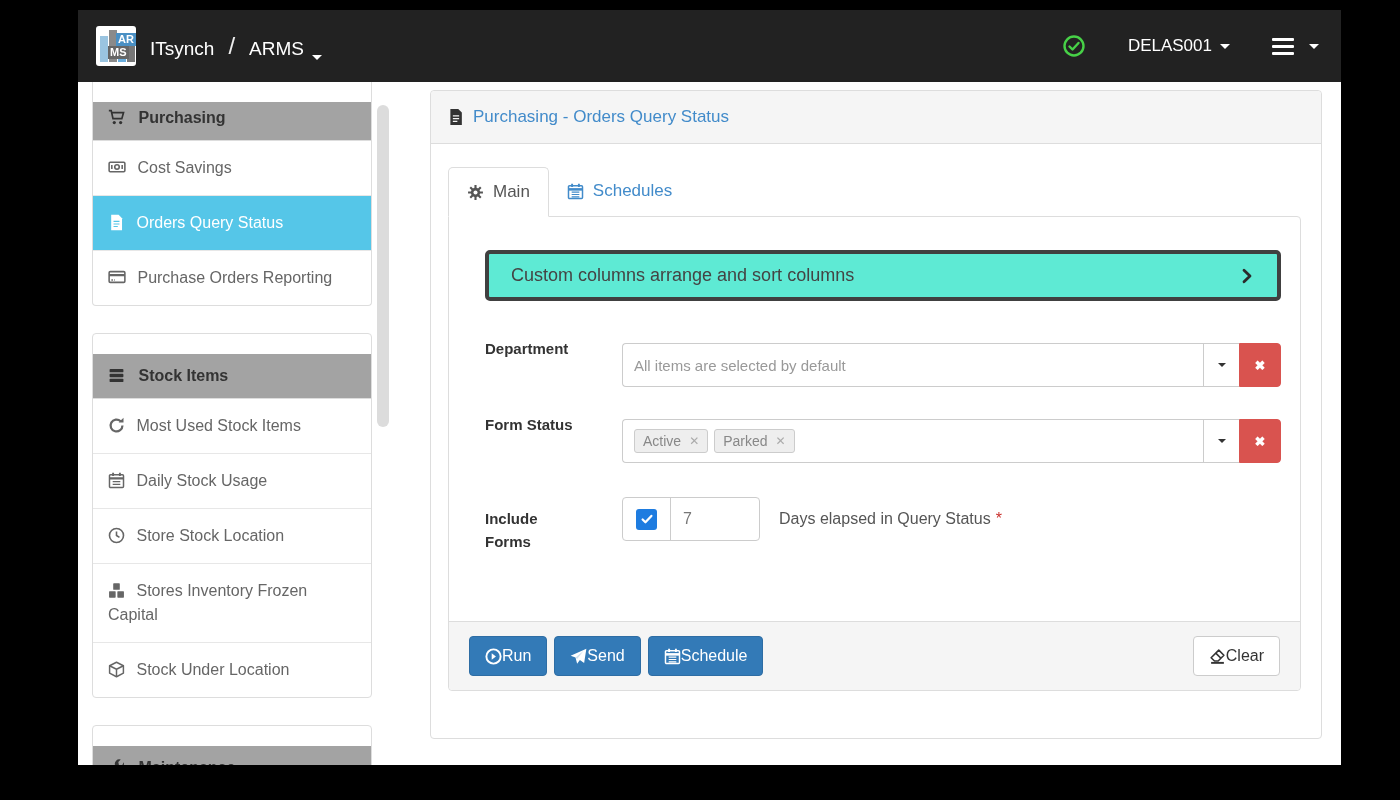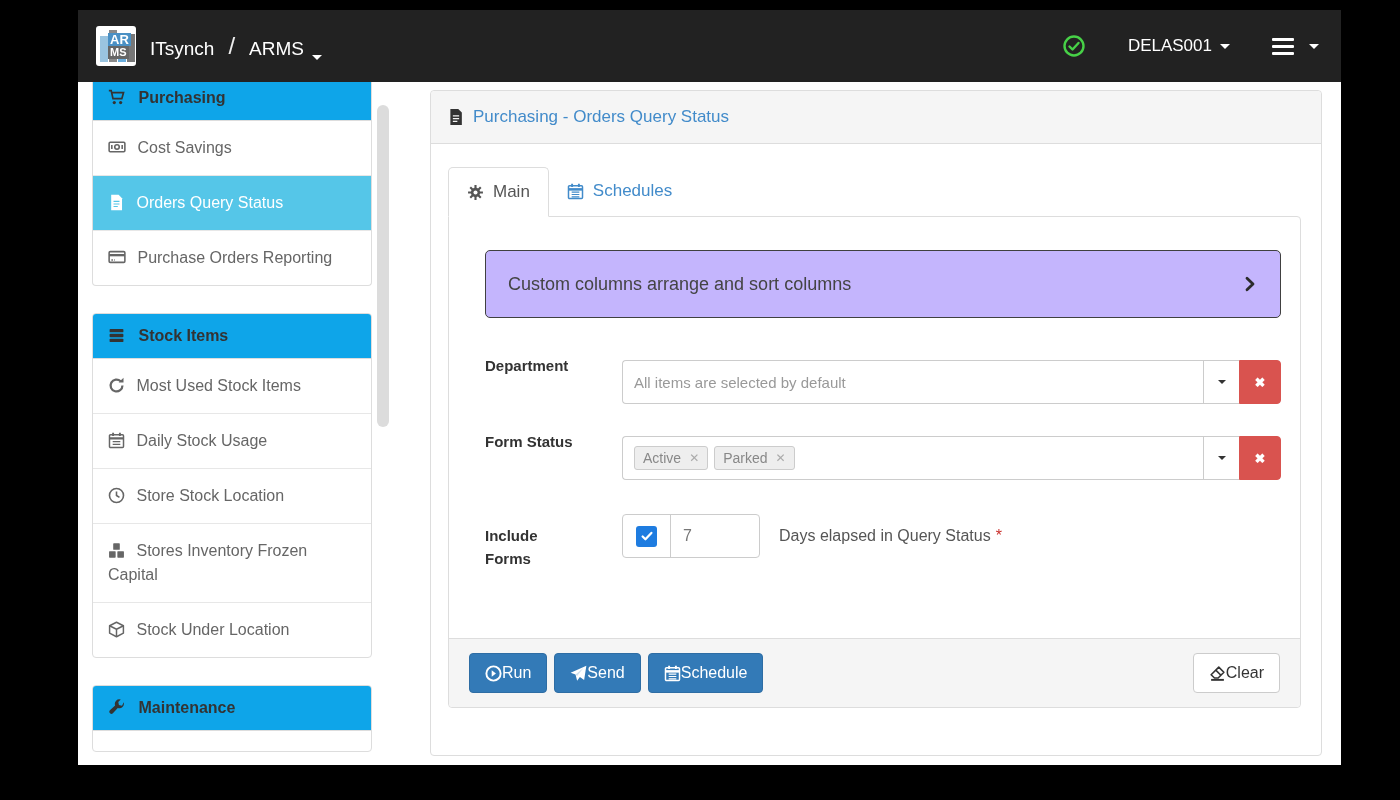--- a/index.html
+++ b/index.html
@@ -8,39 +8,39 @@
   .app { position:absolute; left:78px; top:10px; width:1263px; height:755px; background:#fff; overflow:hidden; }
 
   
   .navbar { position:absolute; left:0; top:0; width:100%; height:72px; background:#222; display:flex; align-items:center; padding:0 22px 0 18px; }
   .logo { width:40px; height:40px; background:#fff; border-radius:3px; position:relative; overflow:hidden; margin-right:14px; flex:none; }
   .logo .bar { position:absolute; bottom:4px; width:8px; }
   .logo .b1 { left:4px; height:26px; background:#9ac4e0; }
   .logo .b2 { left:13px; height:32px; background:#8a8a8a; }
   .logo .b3 { left:22px; height:22px; background:#6aaede; }
   .logo .b4 { left:31px; height:28px; background:#777; }
-  .logo .t1 { position:absolute; left:12px; top:7px; font-size:13px; font-weight:bold; color:#fff; background:#4a90c4; padding:0 2px; line-height:13px; }
+  .logo .t1 { position:absolute; left:20px; top:7px; font-size:11px; font-weight:bold; color:#fff; background:#4a90c4; padding:0 2px; line-height:13px; }
   .logo .t2 { position:absolute; left:12px; top:20px; font-size:11px; font-weight:bold; color:#fff; background:#666; padding:0 2px; line-height:13px; }
   .brand { display:flex; align-items:flex-end; color:#fff; }
   .brand .primary { font-size:19px; }
   .brand .sep { font-size:24px; font-weight:300; margin:0 14px; color:#eee; }
   .brand .secondary { font-size:19px; }
   .caret { display:inline-block; width:0; height:0; border-left:5px solid transparent; border-right:5px solid transparent; border-top:5px solid currentColor; margin-left:8px; vertical-align:middle; }
   .nav-right { margin-left:auto; display:flex; align-items:center; gap:42px; color:#fff; }
   .status-ok { width:24px; height:24px; display:flex; align-items:center; justify-content:center; }
   .account { font-size:17px; display:flex; align-items:center; }
   .burger { display:flex; align-items:center; }
   .burger-lines { display:inline-flex; flex-direction:column; gap:4px; margin-right:7px; }
   .burger-lines i { width:22px; height:3px; background:#fff; border-radius:1px; }
 
   
   .sidebar { position:absolute; left:14px; top:72px; width:280px; }
   .side-panel { border:1px solid #ddd; border-radius:4px; background:#fff; margin-bottom:27px; overflow:hidden; }
   .side-panel.cut-top { border-top:none; border-radius:0 0 4px 4px; }
-  .side-header { background:#0ea5e9; border-bottom:1px solid #ddd; padding:13px 15px; font-size:16px; font-weight:bold; color:#333; }
+  .side-header { background:#a3a3a3; border-bottom:1px solid #ddd; padding:13px 15px; font-size:16px; font-weight:bold; color:#333;margin-top:20px; }
   .side-panel.cut-top .side-header { padding-top:7px; }
   .side-header svg { vertical-align:-3px; margin-right:9px; }
   .side-item { padding:15px; font-size:16px; line-height:24px; color:#666; border-bottom:1px solid #e7e7e7; cursor:pointer; }
   .side-item:last-child { border-bottom:none; }
   .side-item svg { vertical-align:-3px; margin-right:7px; }
   .side-item.active { background:var(--active-item); color:#fff; }
   .side-item.stub { height:20px; padding:0; }
   .paper-lines { stroke:#f5f5f5; }
   .side-item.active .paper-lines { stroke:var(--active-item); }
   .scroll-thumb { position:absolute; left:299px; top:95px; width:12px; height:322px; background:#dcdcdc; border-radius:6px; }
@@ -53,21 +53,21 @@
 
   .tabs { display:flex; align-items:flex-end; margin:22px 20px 0 17px; height:50px; }
   .tab { display:flex; align-items:center; gap:9px; padding:0 18px; height:50px; font-size:17px; cursor:pointer; }
   .tab.active { background:#fff; border:1px solid #ddd; border-bottom:1px solid #fff; border-radius:5px 5px 0 0; color:#555; margin-bottom:-1px; position:relative; z-index:2; }
   .tab.inactive { color:var(--link); }
 
   .tab-panel { border:1px solid #ddd; margin:0 20px 0 17px; background:#fff; border-radius:0 4px 4px 4px; }
   .panel-body { padding:33px 19px 52px 36px; }
   .main-bottom-pad { height:47px; }
 
-  .collapse-header { height:68px; background:#c4b5fd; border:1px solid #404040; border-radius:5px; display:flex; align-items:center; padding:0 22px; margin-bottom:26px; font-size:18px; color:#444; cursor:pointer; }
+  .collapse-header { height:51px; background:#5eead4; border:4px solid #404040; border-radius:5px; display:flex; align-items:center; padding:0 22px; margin-bottom:26px; font-size:18px; color:#444; cursor:pointer; }
   .collapse-header .chev { margin-left:auto; display:flex; }
 
   .form-row { display:flex; align-items:flex-start; margin-bottom:16px; }
   .form-row.row-status { margin-bottom:34px; }
   .form-label { width:97px; flex:none; margin-right:40px; font-size:15px; font-weight:bold; color:#333; line-height:23px; padding-top:10px; }
   .field { flex:1; display:flex; }
 
   .input-group { flex:1; display:flex; height:44px;margin-top:16px; }
   .ig-main { flex:1; border:1px solid #ccc; border-right:none; border-radius:4px 0 0 4px; background:#fff; display:flex; align-items:center; padding:0 11px; }
   input.text-input { border:none; outline:none; width:100%; font-size:15px; color:#555; font-family:"Liberation Sans", sans-serif; background:transparent; }

